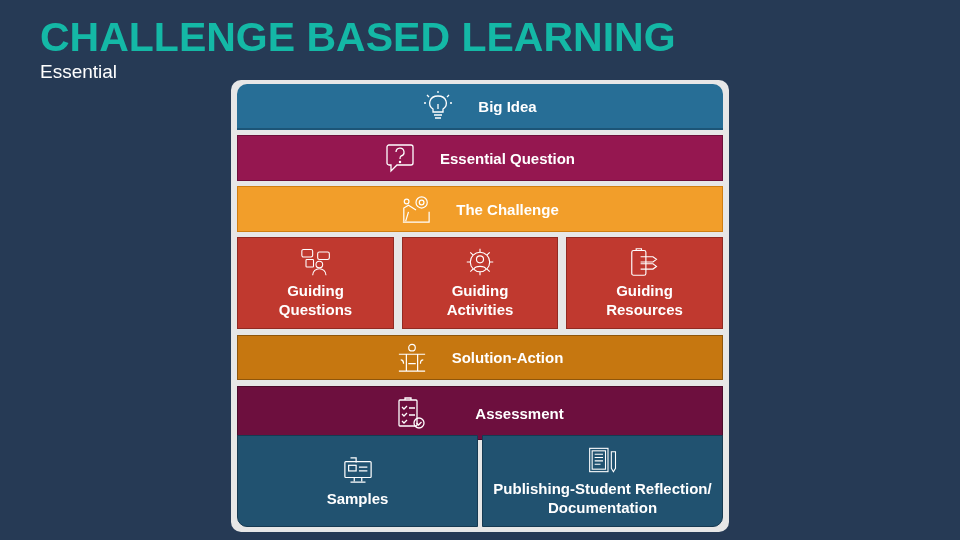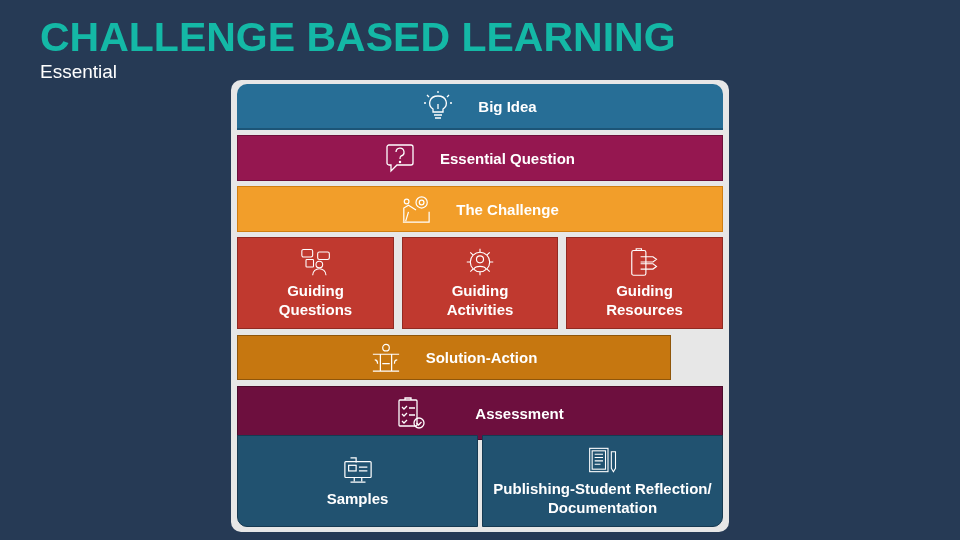--- a/index.html
+++ b/index.html
@@ -86,21 +86,21 @@
   <span class="ico">
       <svg width="34" height="32" viewBox="0 0 34 32">
         <rect x="2" y="3" width="16" height="28" rx="2"></rect>
         <path d="M7 3V1h6v2M12 10h14l4 3-4 3H12M12 18h14l4 3-4 3H12"></path>
       </svg>
     </span>
   <span>Guiding</span>
   <span>Resources</span>
 </div>
 
-<div class="blk" style="left:237px;top:335px;width:434px;height:45px;background:#c67710;border:1px solid #8f560a;">
+<div class="blk" style="left:237px;top:335px;width:486px;height:45px;background:#c67710;border:1px solid #8f560a;">
   <span class="ico">
       <svg width="32" height="32" viewBox="0 0 32 32">
         <circle cx="16" cy="5" r="3.5"></circle>
         <path d="M2 12h28M10 12v18M22 12v18M12 22h8M2 30h28M4 18c2 0 3 2 3 4M28 18c-2 0-3 2-3 4"></path>
       </svg>
     </span>
   <span class="lbl">Solution-Action</span>
 </div>
 
 <div class="blk" style="left:237px;top:386px;width:486px;height:54px;background:#6d0f3e;border:1px solid #4c0a2b;gap:24px;">

